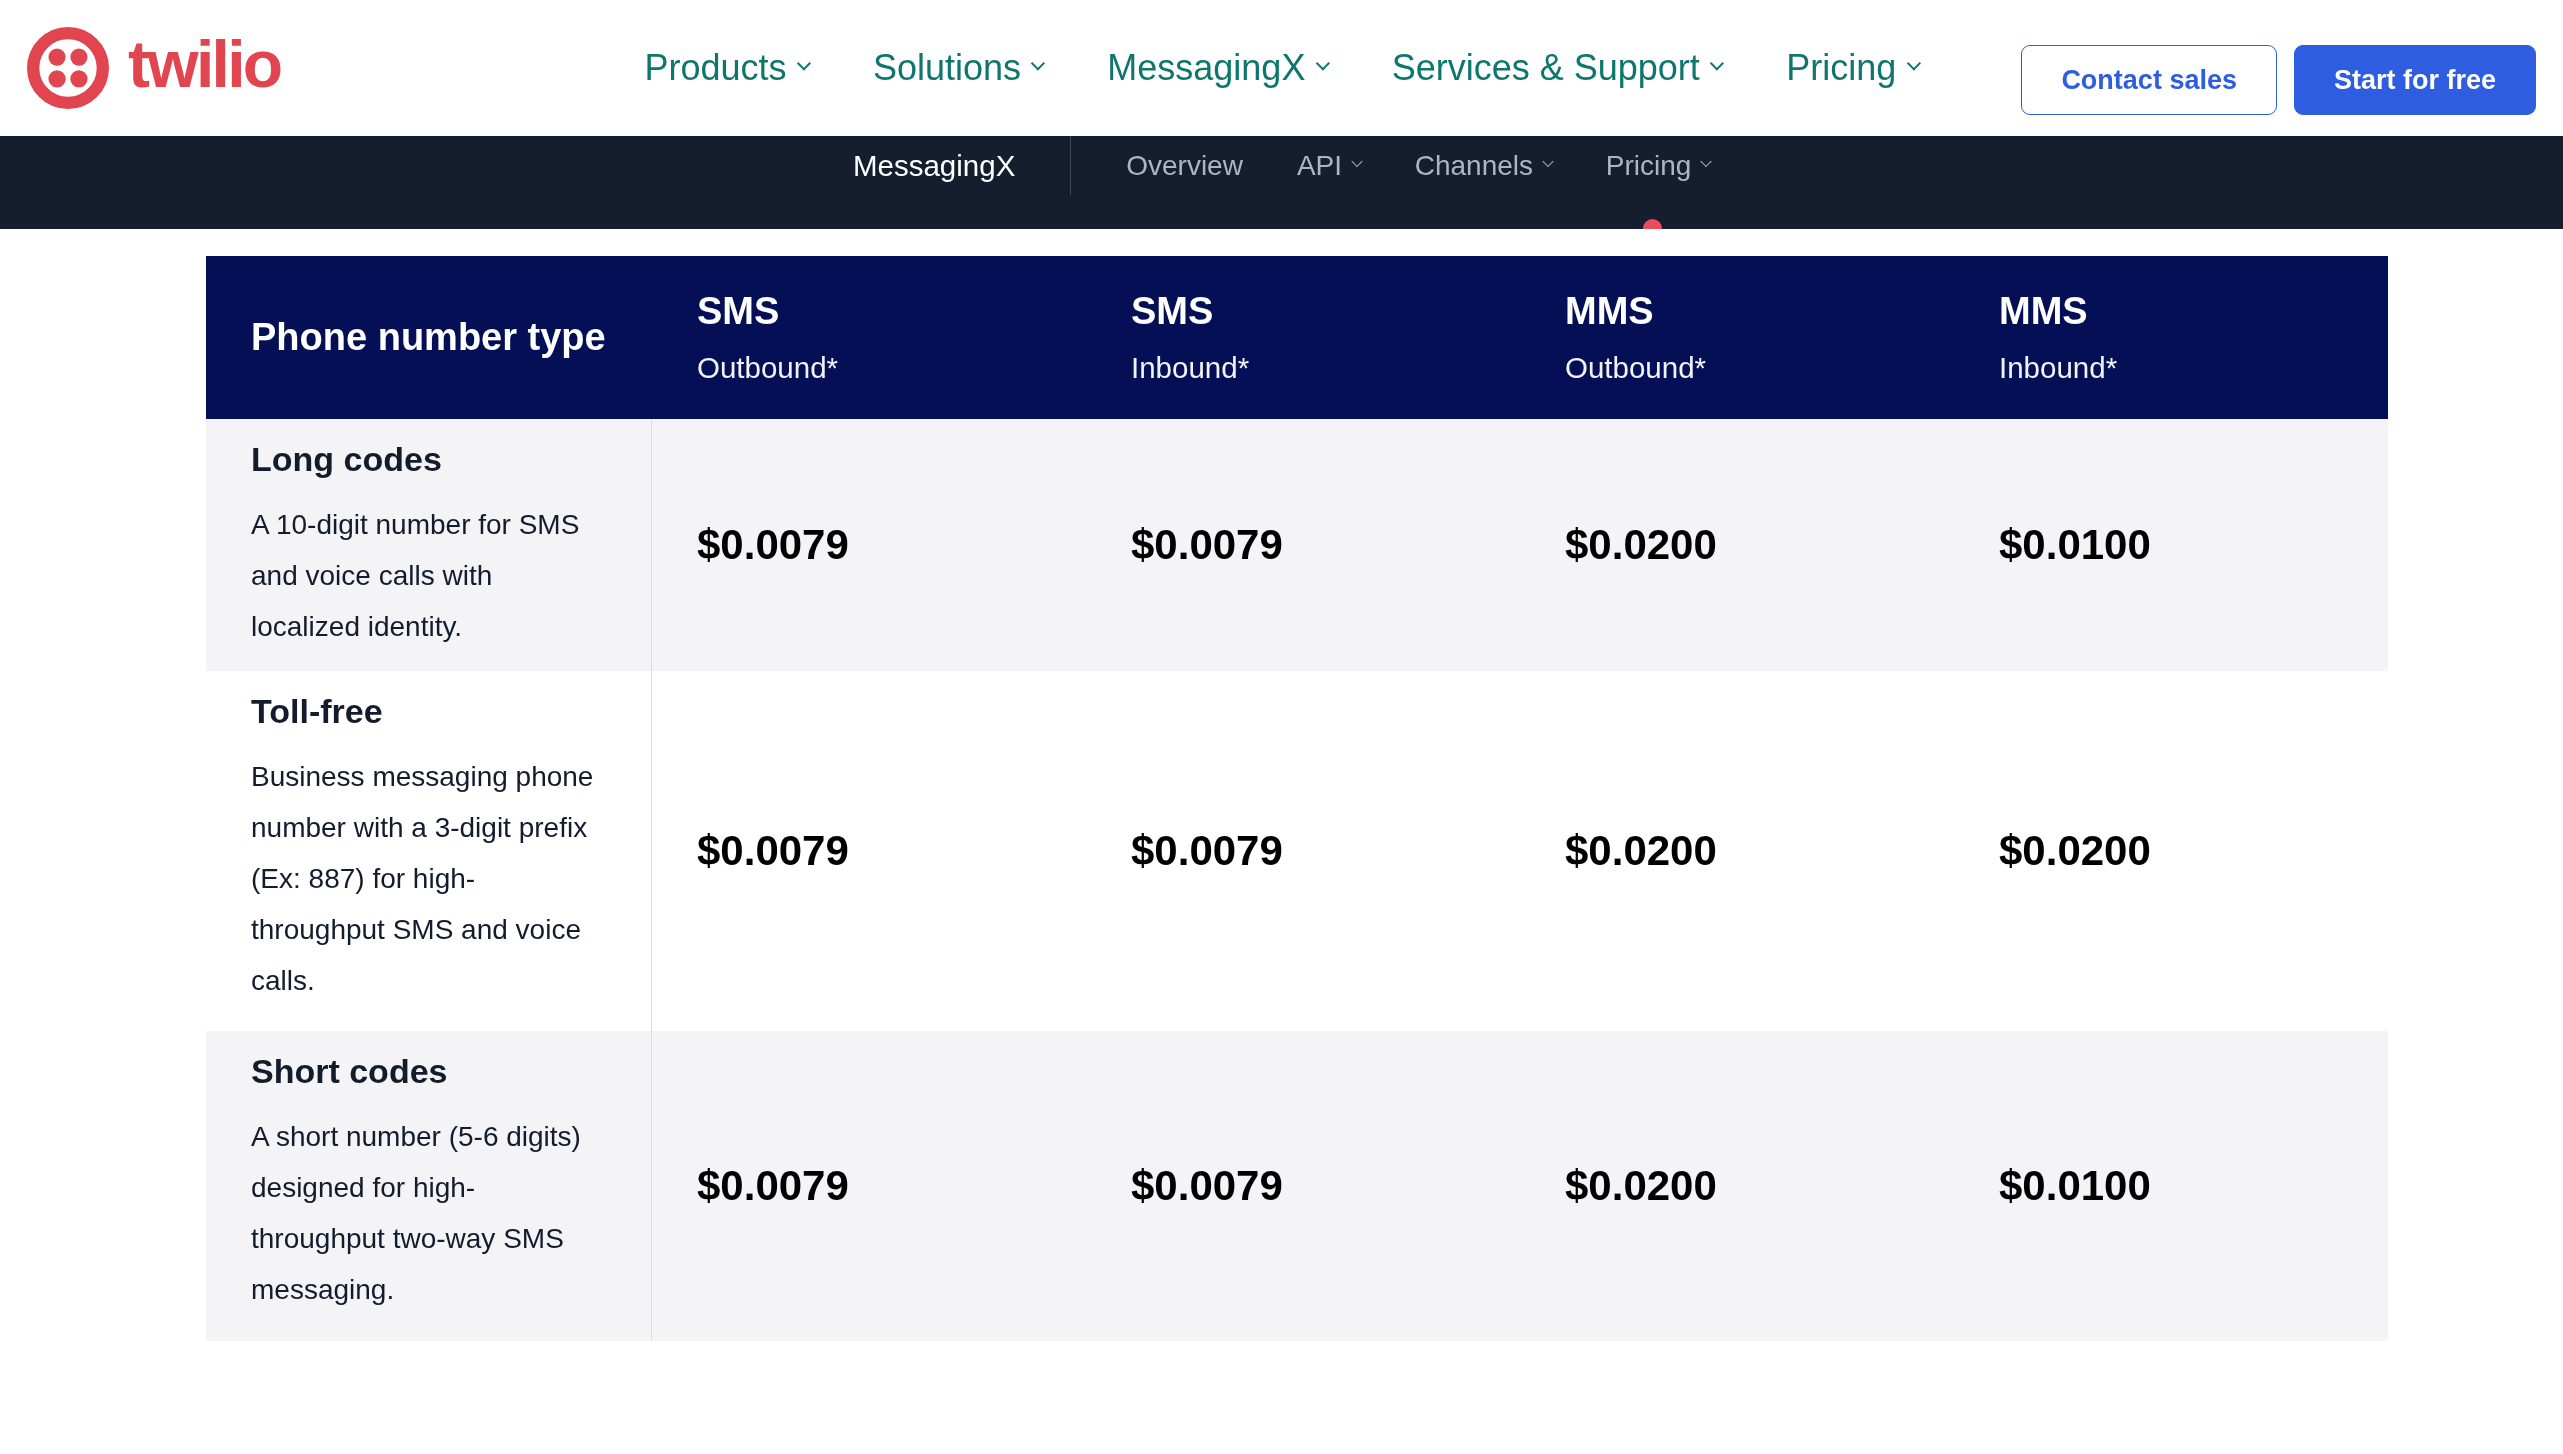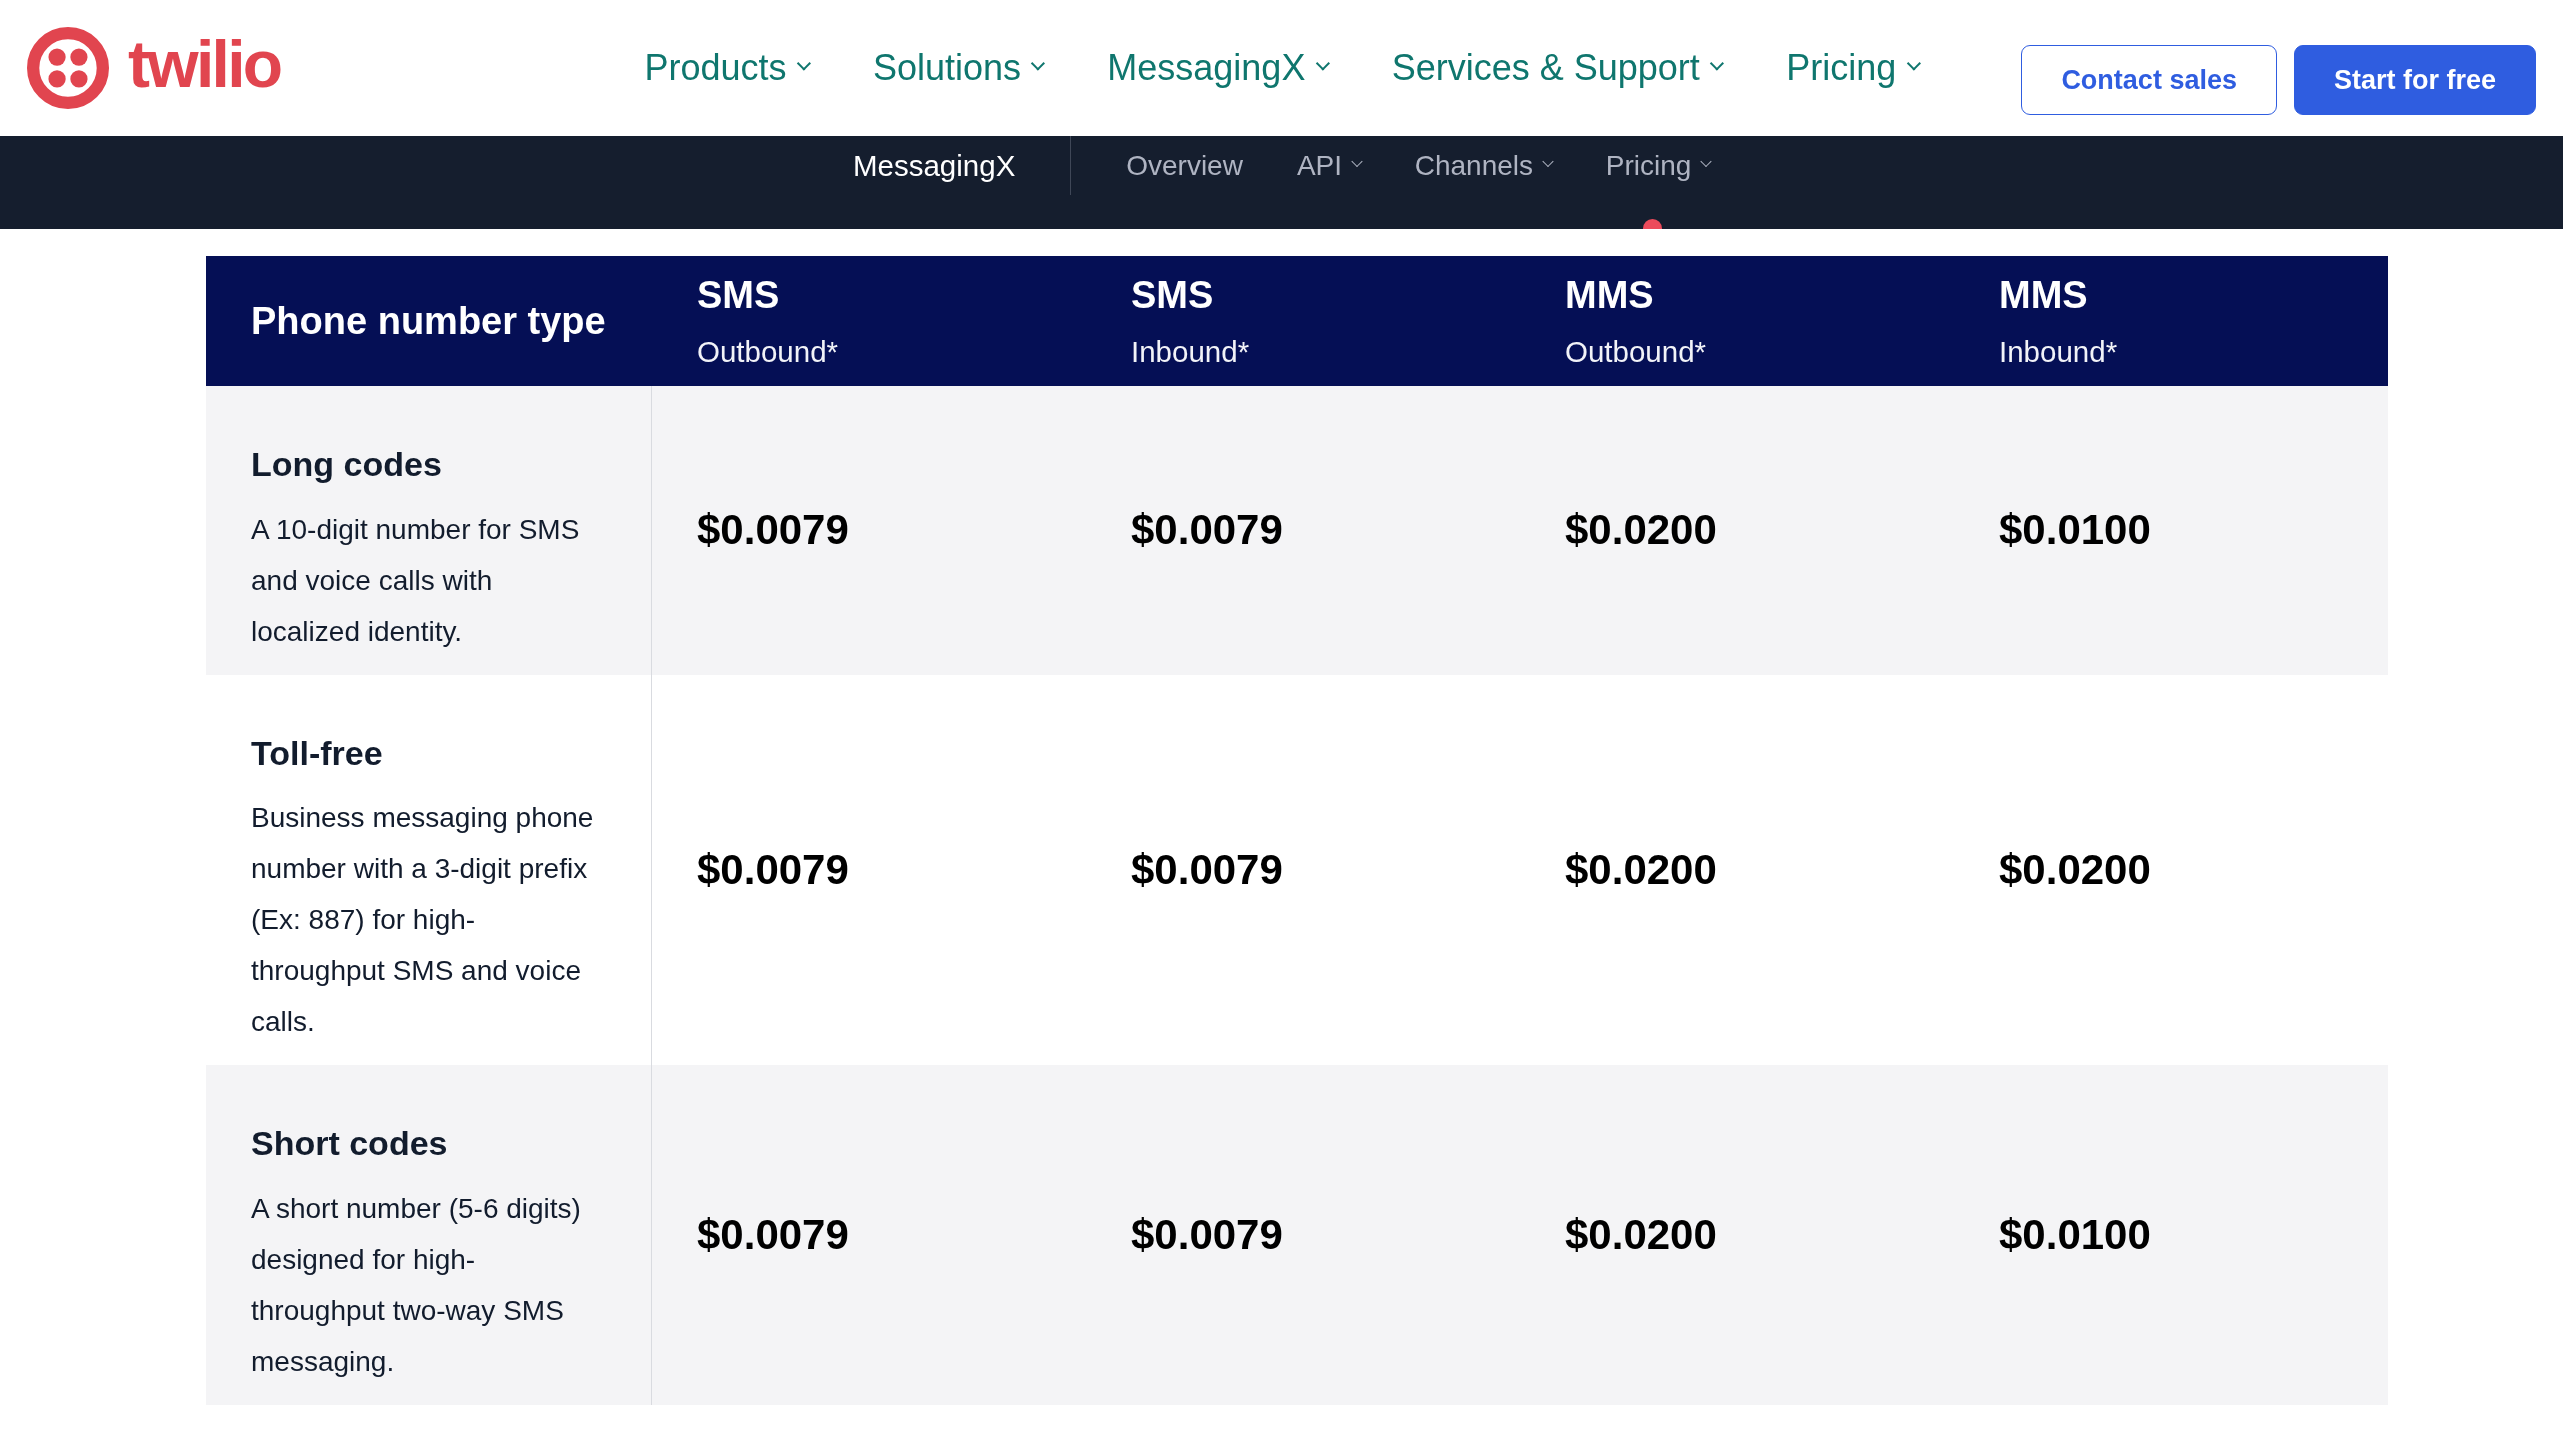--- a/index.html
+++ b/index.html
@@ -32,31 +32,31 @@
   .subnav-divider { width:0.9px; height:59px; background:#3F4757; margin:0 55px; }
   .subnav-links { display:flex; align-items:center; gap:54px; }
   .subnav-link { display:flex; align-items:center; gap:10.7px; font-size:28px; color:#AFB4C2;
     cursor:pointer; white-space:nowrap; }
   .subnav-link .chev { width:8px; height:8px; border-width:1.8px; }
   .active-dot { position:absolute; left:calc(50% + 361px); bottom:-9.8px; width:19.7px; height:19.7px;
     border-radius:50%; background:#EC4B5B; }
 
   
   .table-wrap { width:2182px; margin:27px 0 0 206px; }
-  .thead { display:grid; grid-template-columns:446px repeat(4,1fr); background:#050F55; color:#ffffff; height:130px; }
+  .thead { display:grid; grid-template-columns:446px repeat(4,1fr); background:#050F55; color:#ffffff; height:163px; }
   .th-first { display:flex; align-items:center; padding-left:45px; font-size:38px; font-weight:700; }
   .th { display:flex; flex-direction:column; justify-content:center; gap:23px; padding-left:45px; }
   .th-title { font-size:38px; font-weight:700; line-height:1; }
   .th-sub { font-size:29.5px; font-weight:400; color:#F2F3F8; line-height:1; }
   .trow { display:grid; grid-template-columns:446px repeat(4,1fr); background:#ffffff; }
   .trow.stripe { background:#F4F4F6; }
   .trow.r1 { min-height:252px; }
   .trow.r2 { min-height:360px; }
   .trow.r3 { min-height:310px; }
-  .rowhead { padding:59px 52px 18px 45px; border-right:0.9px solid #D9DBE0; }
+  .rowhead { padding:21px 52px 18px 45px; border-right:0.9px solid #D9DBE0; }
   .rowtitle { font-size:34px; font-weight:700; color:#121C2D; margin-bottom:19.7px; }
   .rowdesc { font-size:28px; line-height:51px; color:#121C2D; max-width:357px; }
   .price { display:flex; align-items:center; padding-left:45px; font-size:42px; color:#000000;font-weight:bold; }
 
   
   .footnote { margin:80px 27px 0 206px; font-size:28px; line-height:38px; color:#1B2537; }
 </style>
 </head>
 <body>
 

